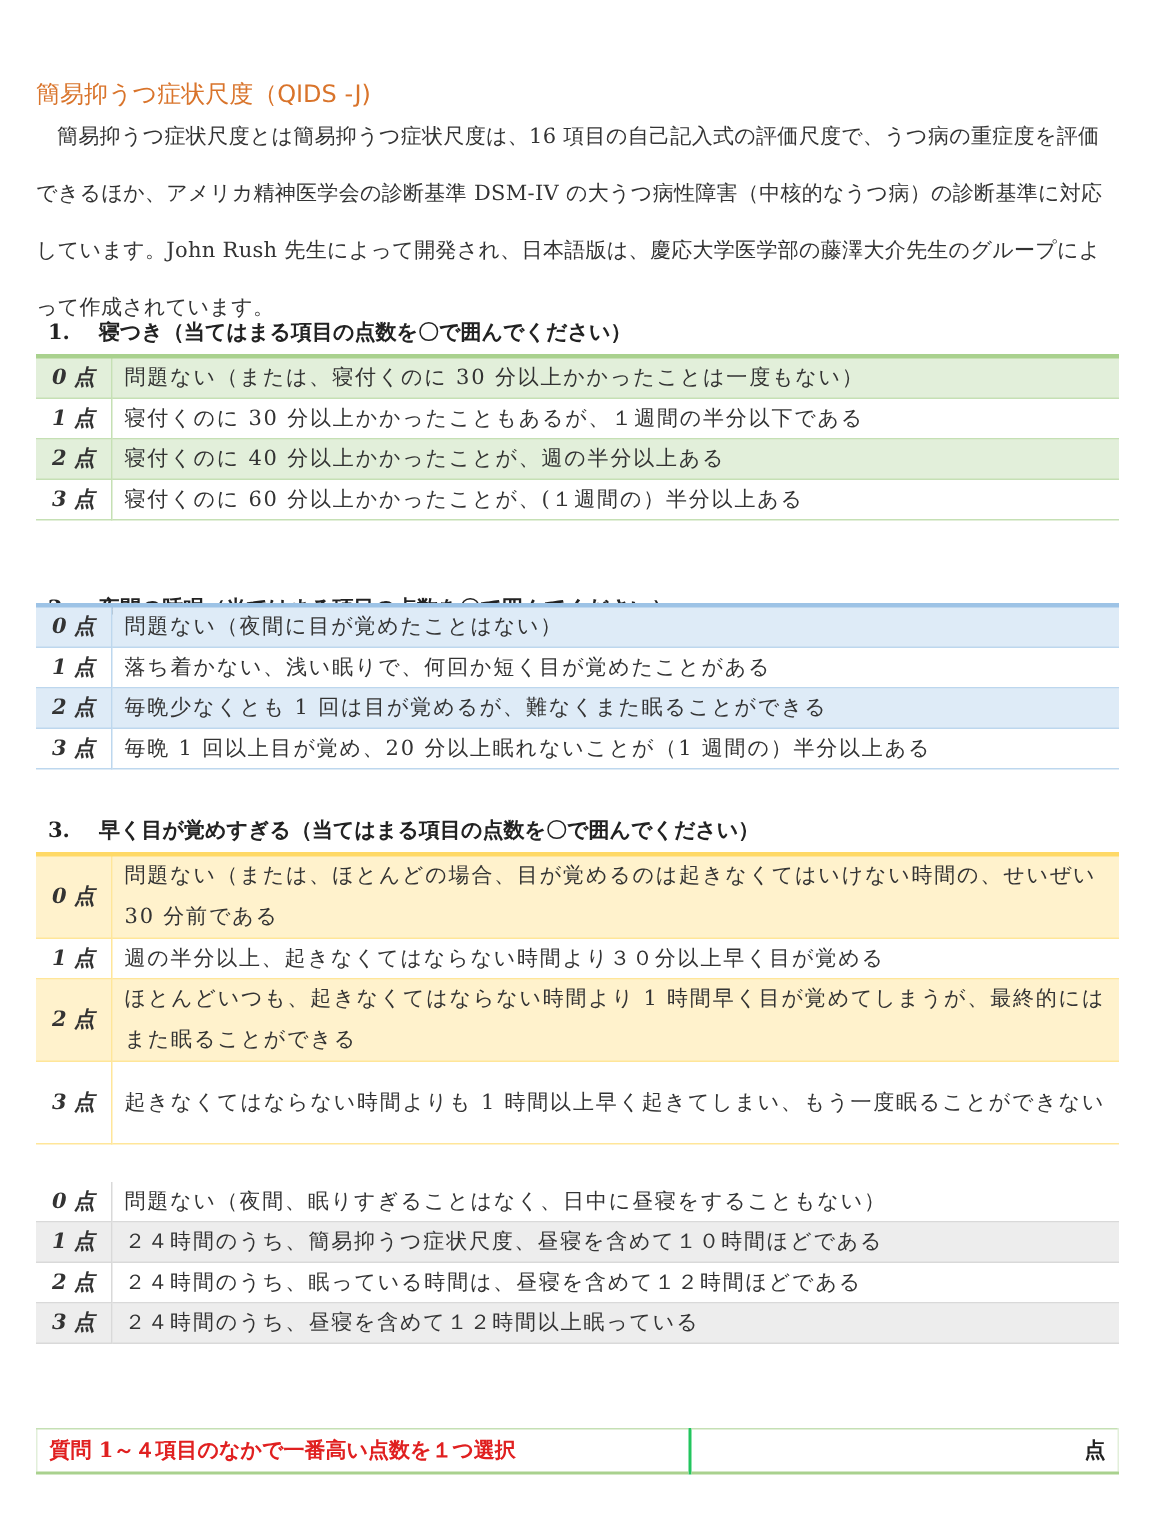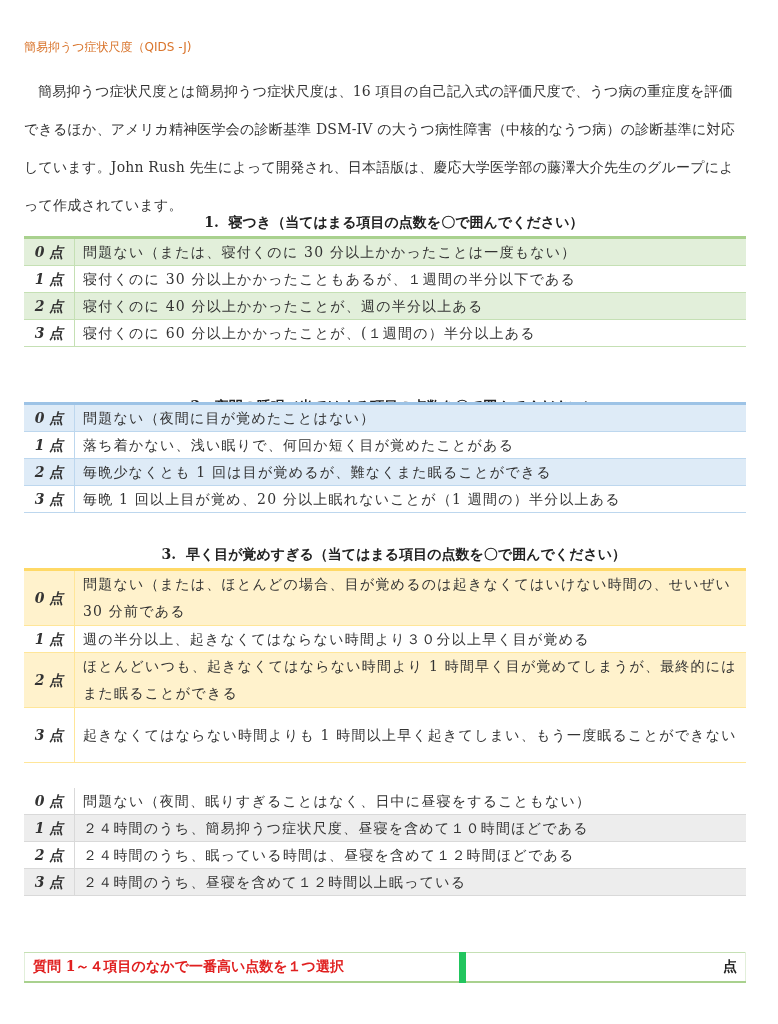--- a/index.html
+++ b/index.html
@@ -3,35 +3,34 @@
 <meta charset="utf-8">
 <style>
   html, body { margin: 0; padding: 0; background: #ffffff; }
   body {
     width: 778px; height: 1024px; overflow: hidden; position: relative;
     font-family: "DejaVu Serif", "Liberation Serif", serif;
     color: #333333;
   }
   .page { position: absolute; left: 24px; top: 0; width: 722px; }
   .title {
-    position: absolute; left: 0; top: 36px;
-    color: #d9742b; font-size: 12px; line-height: 22px;
+    position: absolute; left: 0; top: 52px;
+    color: #d9742b; font-size: 16px; line-height: 22px;
     font-family: "DejaVu Sans", "Liberation Sans", sans-serif;
     white-space: nowrap;
   }
   .intro {
     position: absolute; left: 0; top: 72px; width: 722px;
     font-size: 14px; line-height: 38px; color: #333;
     text-indent: 1em; letter-spacing: 0.2px;
   }
   .section-heading {
     position: absolute; left: 0; width: 722px;
     font-weight: bold; font-size: 14px; line-height: 20px; color: #222;
     white-space: nowrap;
-    text-align: center;
   }
   .section-heading .num { display: inline-block; width: 34px; padding-left: 8px; }
   table.q {
     position: absolute; left: 0; width: 722px;
     border-collapse: collapse; font-size: 14px; color: #333;
   }
   table.q td {
     padding: 0 8px; height: 26px; line-height: 26px;
     letter-spacing: 1.2px;
   }
@@ -69,21 +68,21 @@
     letter-spacing: 0; padding-left: 8px;
   }
 
   table.summary {
     position: absolute; left: 0; top: 952px; width: 722px;
     border-collapse: collapse; font-size: 14px;
     border-top: 1px solid #c5e0b4; border-left: 1px solid #e2efda; border-right: 1px solid #e2efda;
     border-bottom: 2px solid #a9d18e;
   }
   table.summary td { height: 28px; padding: 0 8px; }
-  table.summary td.label { color: #e02020; font-weight: bold; width: 418px; border-right: 7px solid #22c55e; }
+  table.summary td.label { color: #e02020; font-weight: bold; width: 418px; border-right: 2px solid #22c55e; }
   table.summary td.unit { text-align: right; color: #222; font-weight: bold; }
 </style>
 </head>
 <body>
 
 <div class="page">
 
   <div class="title">簡易抑うつ症状尺度（QIDS -J)</div>
 
   <p class="intro" style="margin:0;">簡易抑うつ症状尺度とは簡易抑うつ症状尺度は、16 項目の自己記入式の評価尺度で、うつ病の重症度を評価できるほか、アメリカ精神医学会の診断基準 DSM-IV の大うつ病性障害（中核的なうつ病）の診断基準に対応しています。John Rush  先生によって開発され、日本語版は、慶応大学医学部の藤澤大介先生のグループによって作成されています。</p>

